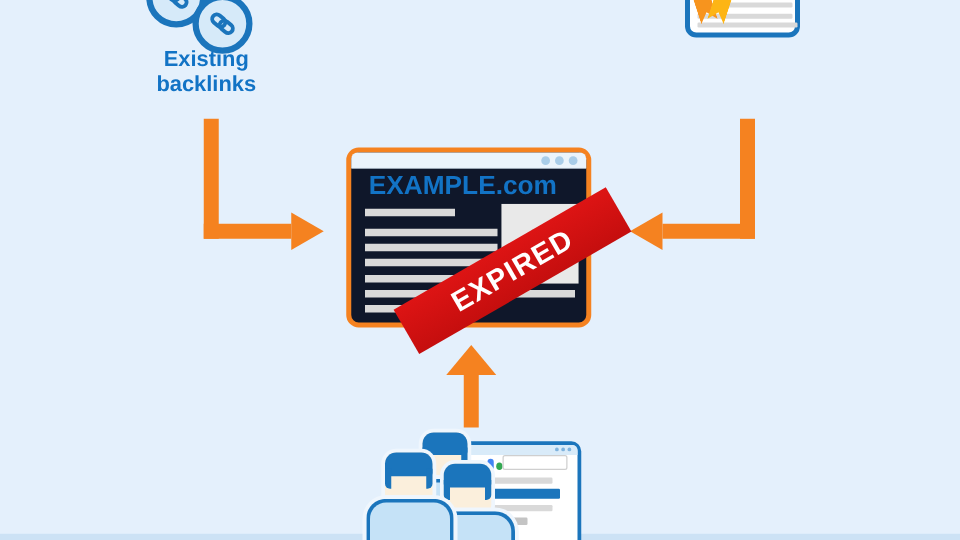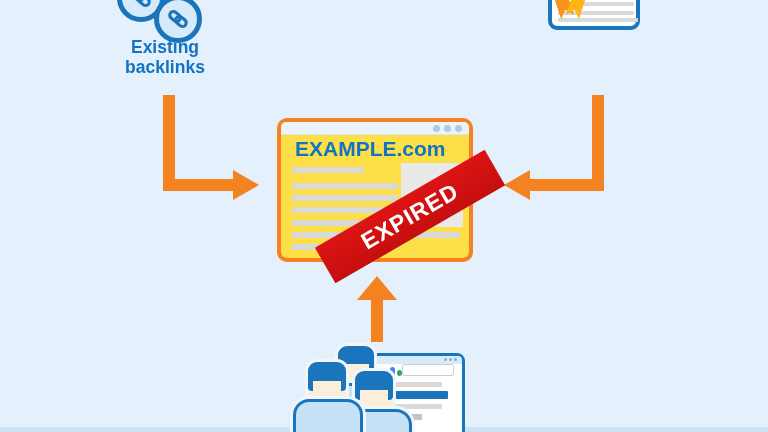--- a/index.html
+++ b/index.html
@@ -57,21 +57,21 @@
     border-top:15px solid transparent;border-bottom:15px solid transparent;
     border-right:26px solid #F58220;}
   .arr-up-v{left:371px;top:298px;width:12px;height:44px;}
   .arr-up-head{position:absolute;left:357px;top:276px;width:0;height:0;
     border-left:20px solid transparent;border-right:20px solid transparent;
     border-bottom:24px solid #F58220;}
 
   
   .browser{
     position:absolute;left:277px;top:118px;width:196px;height:144px;
-    background:#fde047;border:4px solid #F58220;border-radius:10px;
+    background:#0f172a;border:4px solid #F58220;border-radius:10px;
     box-sizing:border-box;z-index:2;
   }
   .browser-titlebar{position:absolute;left:0;top:0;right:0;height:12px;
     background:#EBF4FC;border-bottom:1px solid #D9E7F2;border-radius:5px 5px 0 0;}
   .browser-dots{position:absolute;right:7px;top:3px;display:flex;gap:4px;}
   .b-dot{width:7px;height:7px;border-radius:50%;background:#A9CDE9;}
   .site-title{position:absolute;left:14px;top:15px;font-size:21px;font-weight:700;
     color:#1273C5;white-space:nowrap;}
   .c-line{position:absolute;left:11px;height:6px;background:#D9D9D9;}
   .cl1{top:45px;width:72px;}

